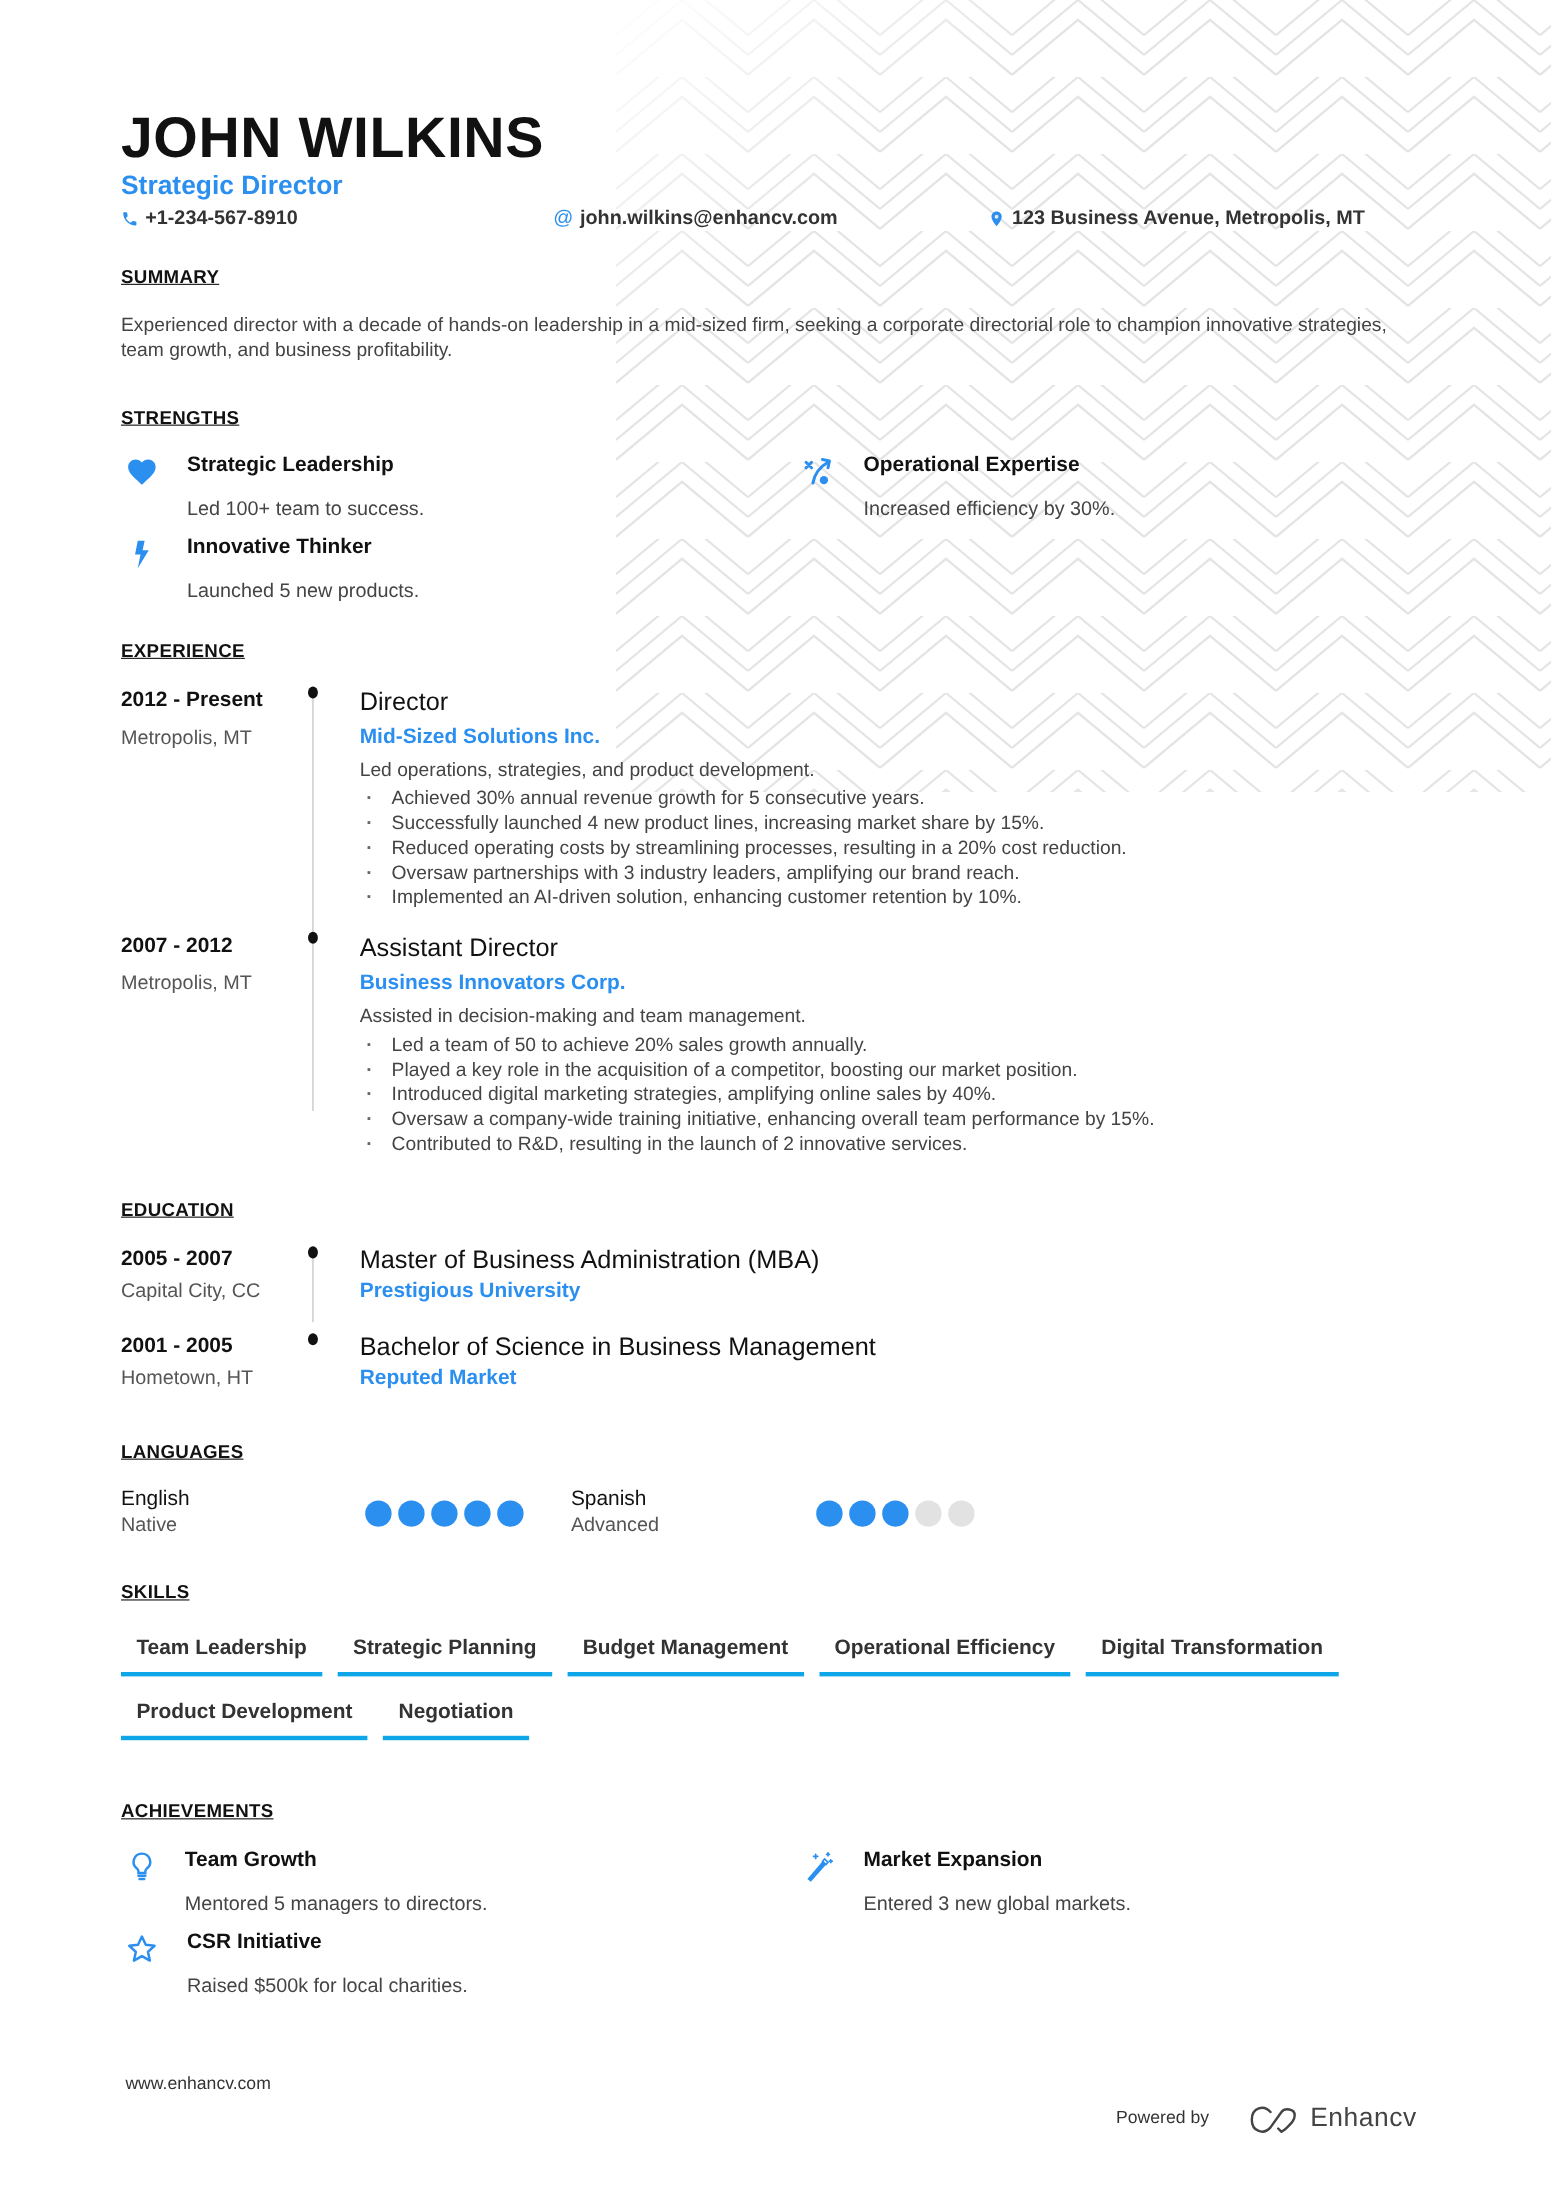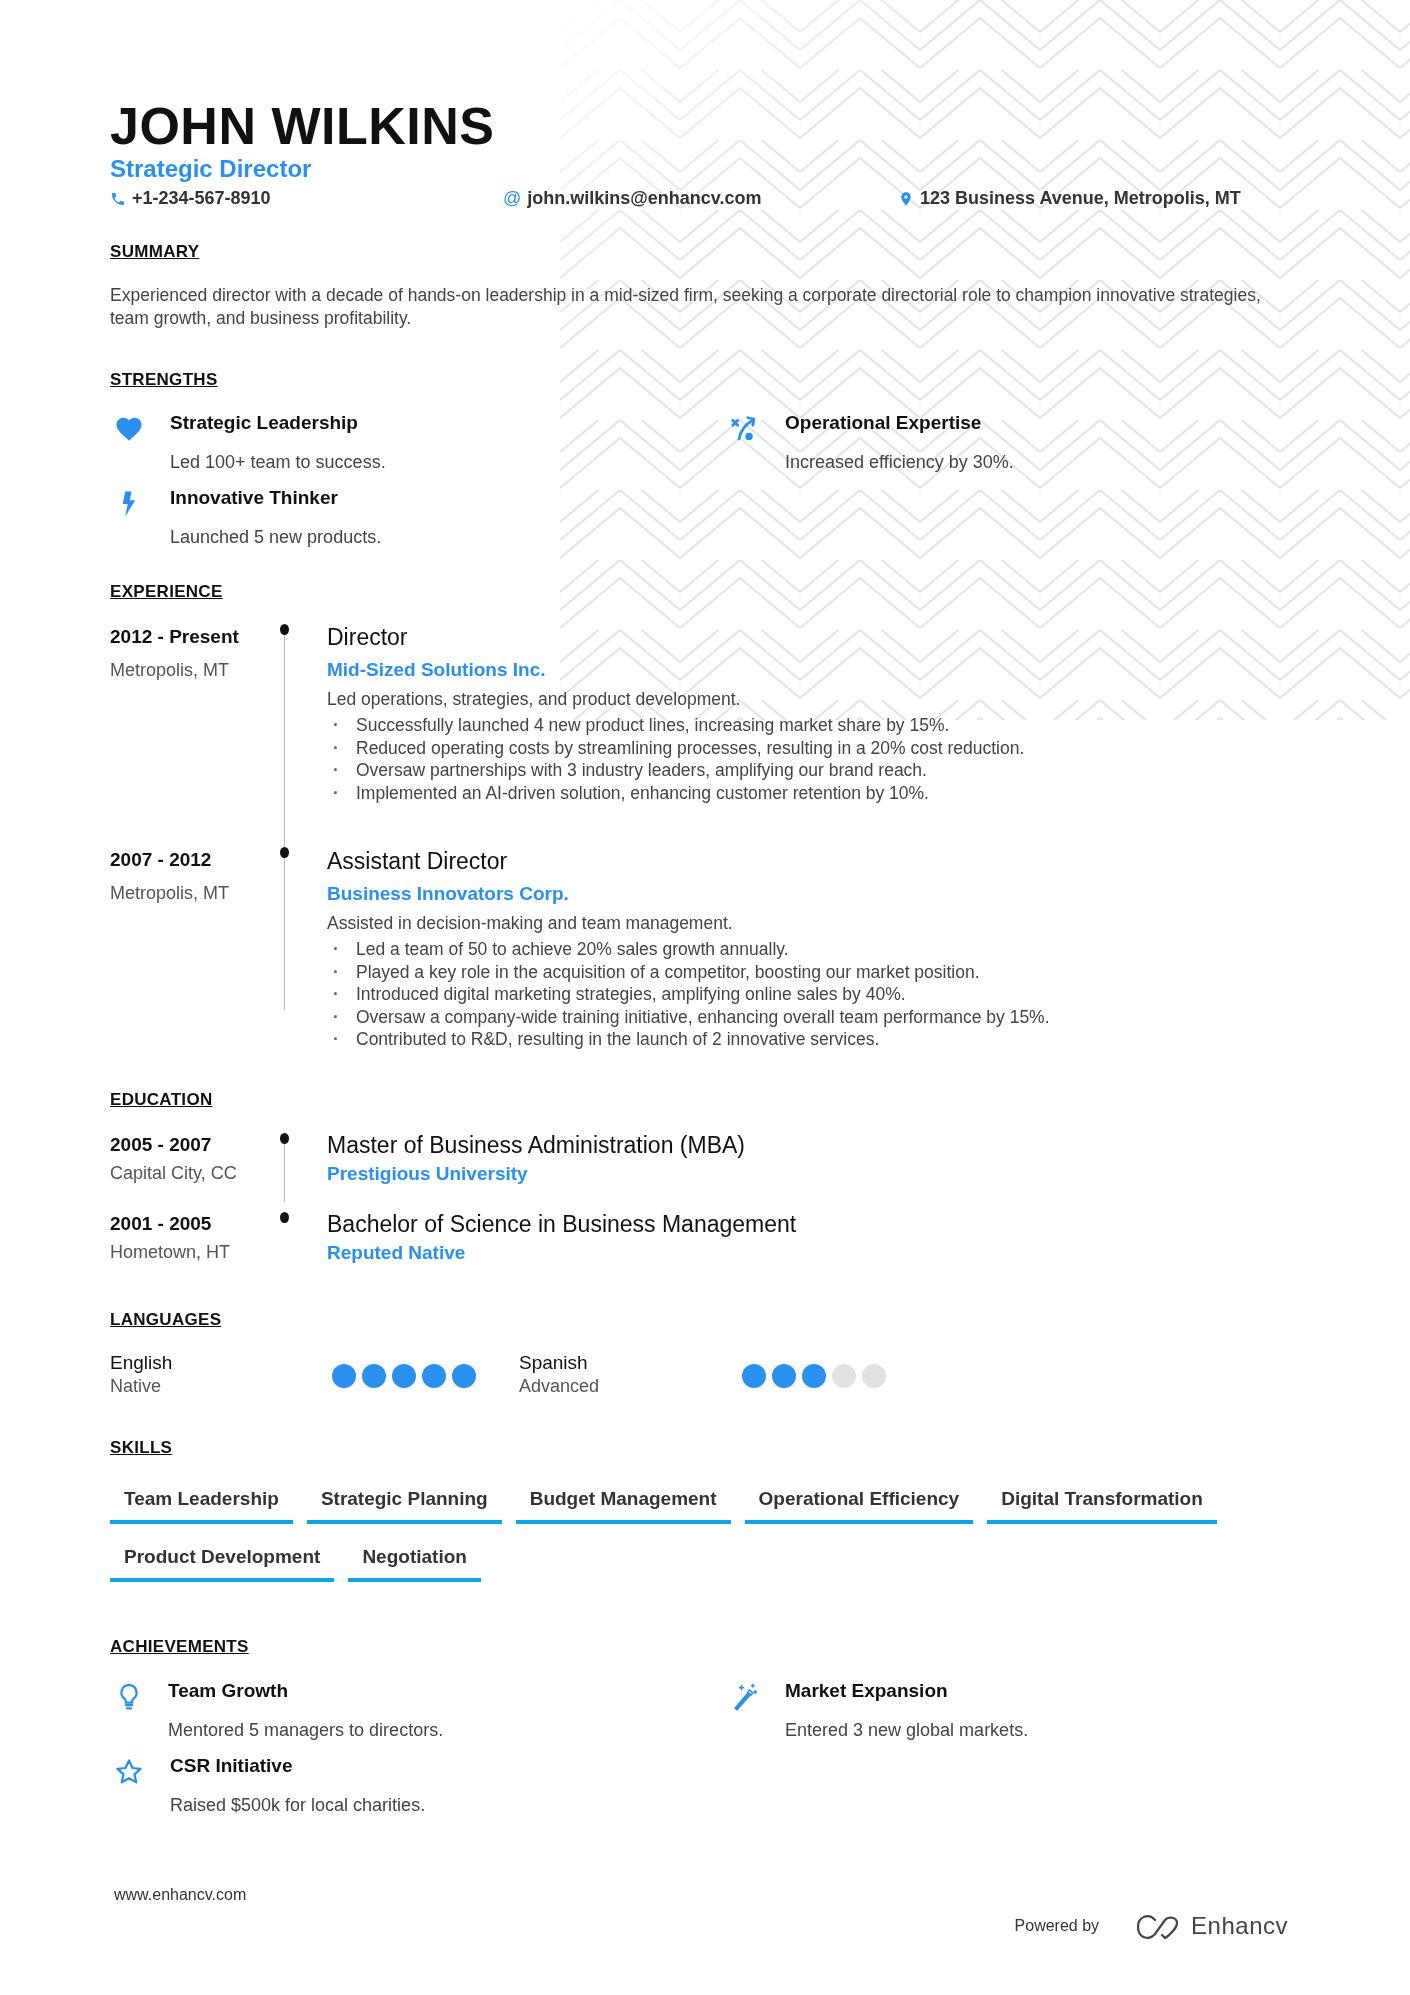--- a/index.html
+++ b/index.html
@@ -143,20 +143,21 @@
   <div class="tl-left" style="top:626px;">
     <div class="tl-date">2012 - Present</div>
     <div class="tl-loc" style="margin-top:12px;">Metropolis, MT</div>
   </div>
   <div class="tl-dot" style="left:170px; top:624px;"></div>
   <div class="tl-right" style="top:624px;">
     <div class="role">Director</div>
     <div class="company">Mid-Sized Solutions Inc.</div>
     <div class="desc">Led operations, strategies, and product development.</div>
     <ul class="bullets">
+      <li>Achieved 30% annual revenue growth for 5 consecutive years.</li>
       <li>Successfully launched 4 new product lines, increasing market share by 15%.</li>
       <li>Reduced operating costs by streamlining processes, resulting in a 20% cost reduction.</li>
       <li>Oversaw partnerships with 3 industry leaders, amplifying our brand reach.</li>
       <li>Implemented an AI-driven solution, enhancing customer retention by 10%.</li>
     </ul>
   </div>
 
   <div class="tl-left" style="top:849px;">
     <div class="tl-date">2007 - 2012</div>
     <div class="tl-loc" style="margin-top:12px;">Metropolis, MT</div>
@@ -188,21 +189,21 @@
     <div class="company" style="margin-top:4px;">Prestigious University</div>
   </div>
 
   <div class="tl-left" style="top:1213px;">
     <div class="tl-date">2001 - 2005</div>
     <div class="tl-loc" style="margin-top:7px;">Hometown, HT</div>
   </div>
   <div class="tl-dot" style="left:170px; top:1212px;"></div>
   <div class="tl-right" style="top:1211px;">
     <div class="role">Bachelor of Science in Business Management</div>
-    <div class="company" style="margin-top:4px;">Reputed Native</div>
+    <div class="company" style="margin-top:4px;">Reputed Market</div>
   </div>
 
   <div class="section-title" style="top:1310px;">LANGUAGES</div>
 
   <div class="lang" style="left:0; top:1352px;">
     <div class="n">English</div>
     <div class="l">Native</div>
   </div>
   <div class="dots" style="left:222px; top:1364px;">
     <div class="dot on"></div>

